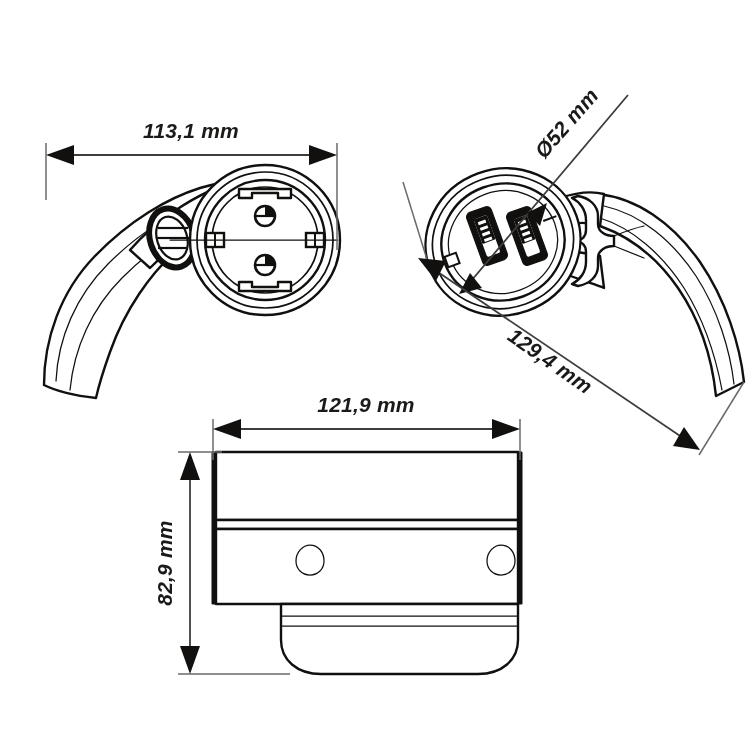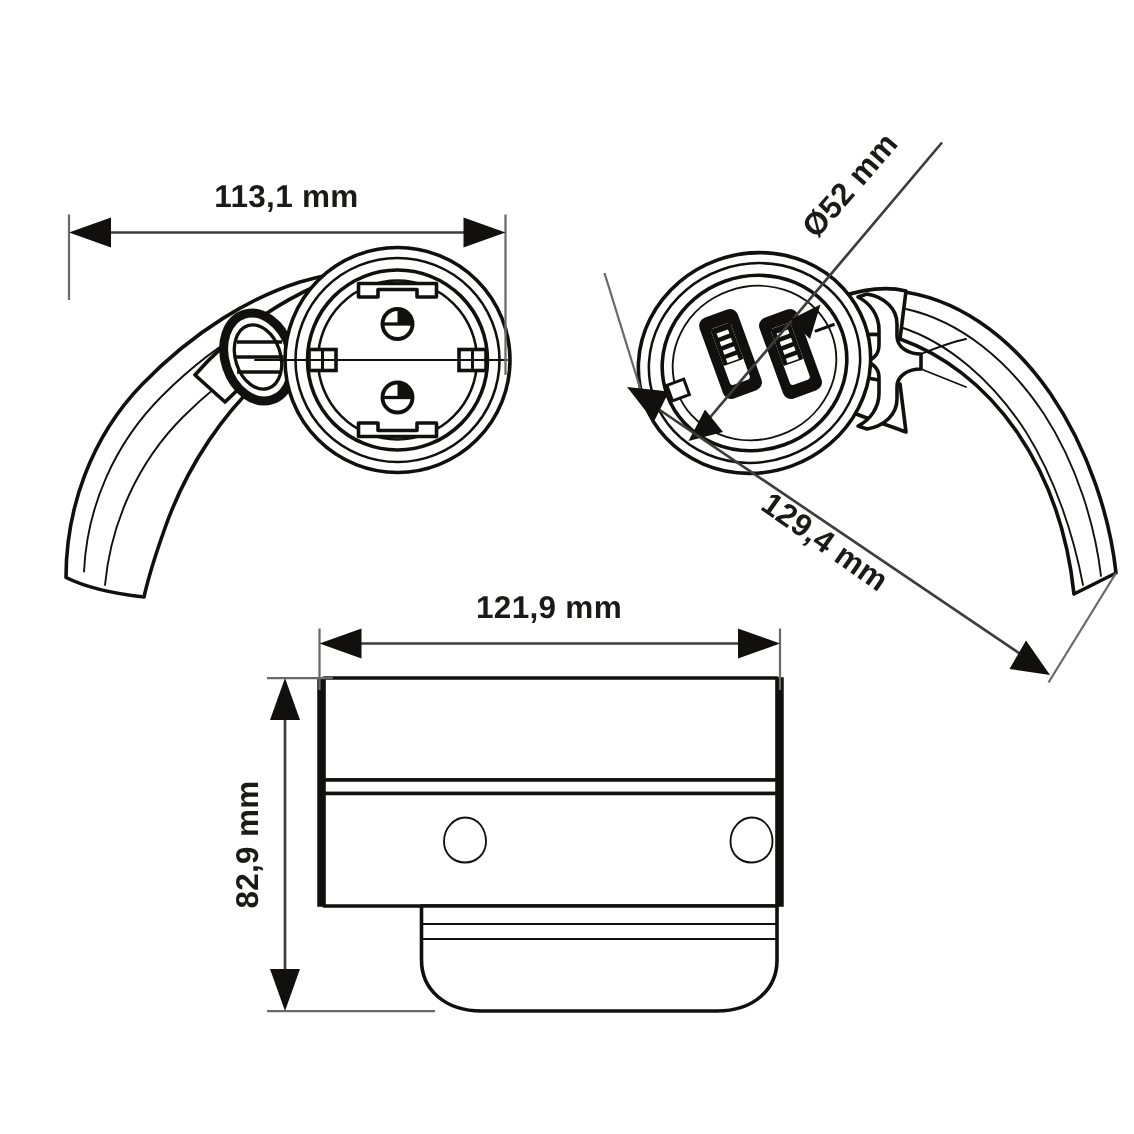--- a/index.html
+++ b/index.html
@@ -10,20 +10,21 @@
   }
   body {
     font-family: "Liberation Sans", sans-serif;
   }
   #drawing-root {
     position: relative;
     width: 756px;
     height: 756px;
     background: #ffffff;
     overflow: hidden;
+    font-style: italic;
   }
   svg#technical-drawing {
     display: block;
     width: 756px;
     height: 756px;
   }
   .part-outline {
     fill: #ffffff;
     stroke: #12100e;
     stroke-width: 2.4;

